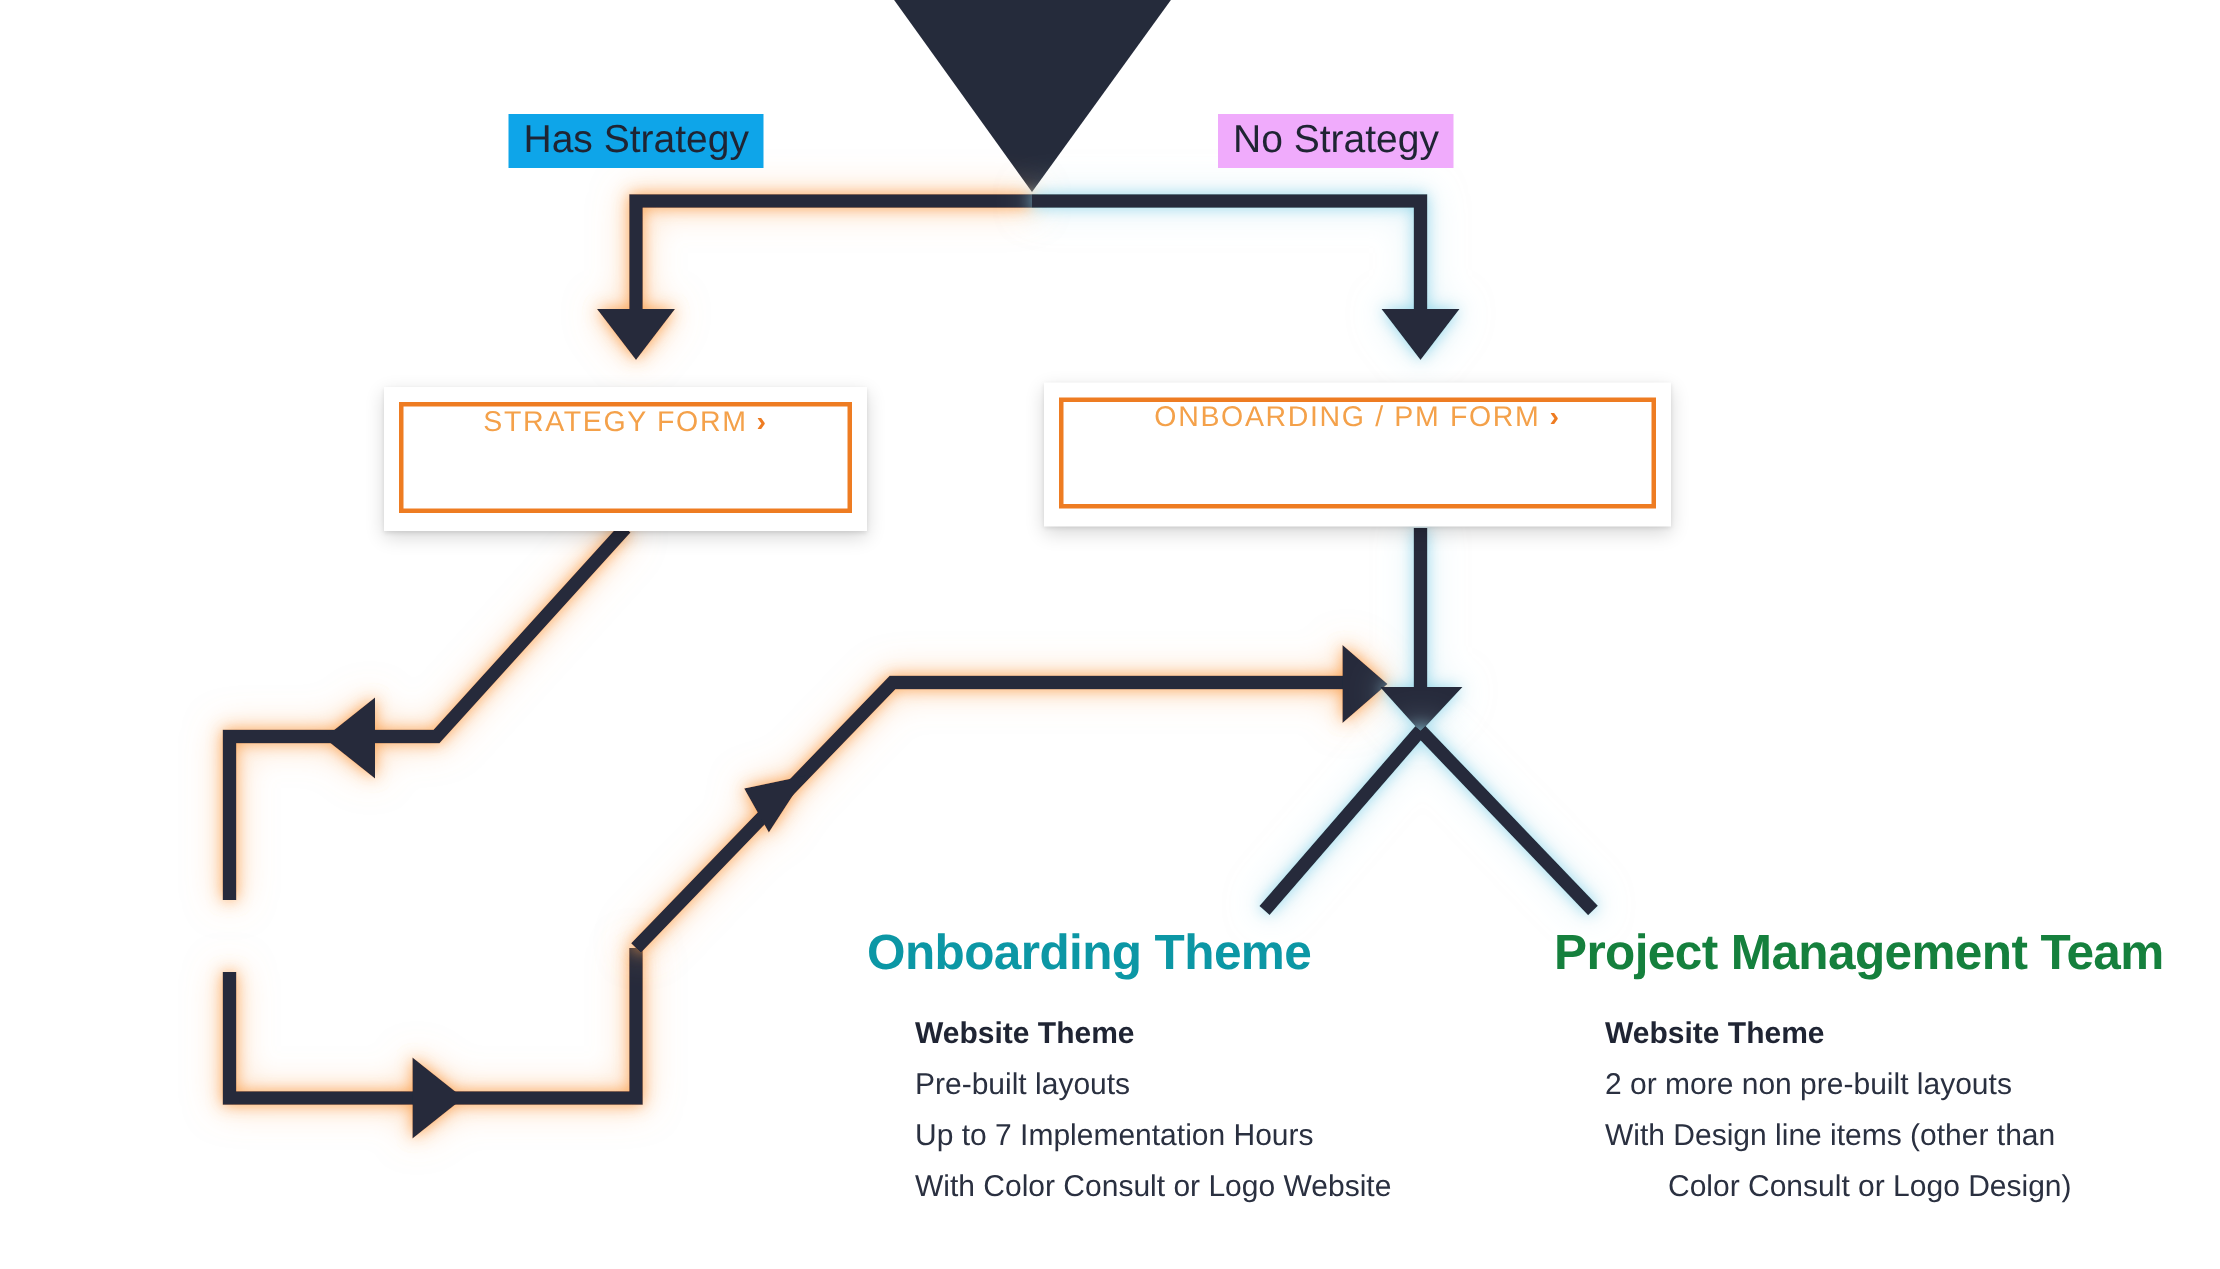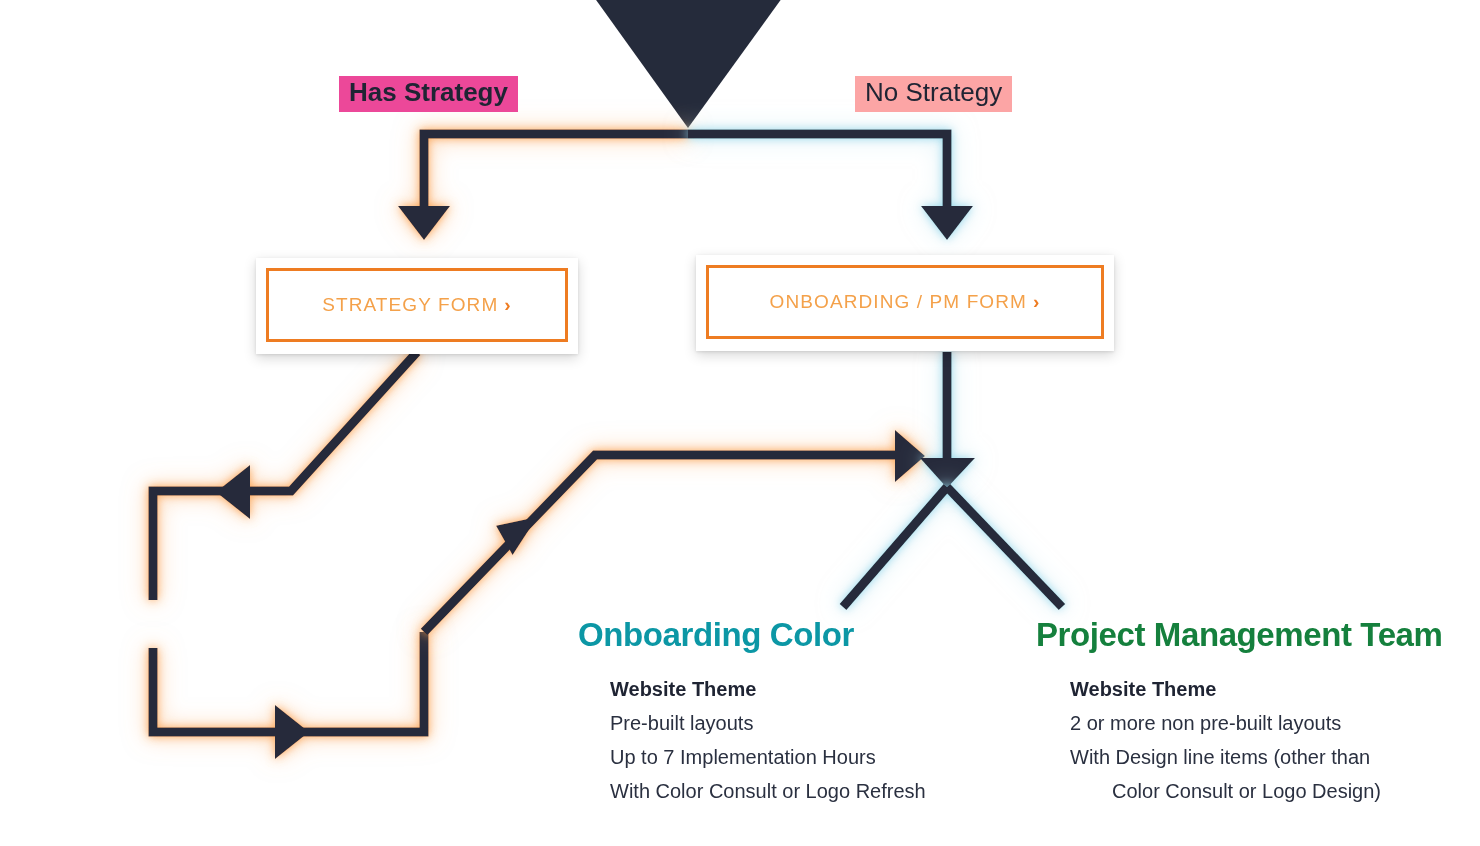--- a/index.html
+++ b/index.html
@@ -29,44 +29,43 @@
     font-family: "Liberation Sans", sans-serif;
     font-size: 26px;
     color: #1f2433;
     padding: 3px 10px 6px 10px;
     white-space: nowrap;
     line-height: 1.05;
   }
   #label-has-strategy {
     left: 339px;
     top: 76px;
-    background: #ec4899;
-    font-weight: bold;
+    background: #0ea5e9;
   }
   #label-no-strategy {
-    left: 855px;
+    left: 812px;
     top: 76px;
-    background: #fca5a5;
+    background: #f0abfc;
   }
 
   
   .form-card {
     position: absolute;
     background: #ffffff;
     box-shadow: 0 4px 12px rgba(0,0,0,0.16), 0 1px 3px rgba(0,0,0,0.10);
     padding: 10px 10px 12px 10px;
     box-sizing: border-box;
   }
   .form-btn {
     border: 3px solid #EE7C22;
     background: #ffffff;
     box-sizing: border-box;
     height: 100%;
     display: flex;
-    align-items: center;
+    align-items: flex-start;
     justify-content: center;
   }
   .form-btn-label {
     font-family: "Liberation Sans", sans-serif;
     font-size: 19px;
     letter-spacing: 1.1px;
     font-weight: 500;
     color: #F4A14A;
     white-space: nowrap;
   }
@@ -198,29 +197,29 @@
     </div>
   </div>
 
   <div class="form-card" id="card-onboarding-form">
     <div class="form-btn">
       <span class="form-btn-label"><span>ONBOARDING / PM FORM</span><span class="chev">›</span></span>
     </div>
   </div>
 
 
-  <div class="team-heading" id="team-onboarding-heading">Onboarding Color</div>
+  <div class="team-heading" id="team-onboarding-heading">Onboarding Theme</div>
 
   <div class="team-heading" id="team-pm-heading">Project Management Team</div>
 
   <div class="team-details" id="details-onboarding">
     <div class="detail-line detail-title">Website Theme</div>
     <div class="detail-line">Pre-built layouts</div>
     <div class="detail-line">Up to 7 Implementation Hours</div>
-    <div class="detail-line">With Color Consult or Logo Refresh</div>
+    <div class="detail-line">With Color Consult or Logo Website</div>
   </div>
 
   <div class="team-details" id="details-pm">
     <div class="detail-line detail-title">Website Theme</div>
     <div class="detail-line">2 or more non pre-built layouts</div>
     <div class="detail-line">With Design line items (other than</div>
     <div class="detail-line indented">Color Consult or Logo Design)</div>
   </div>
 
 </div>

